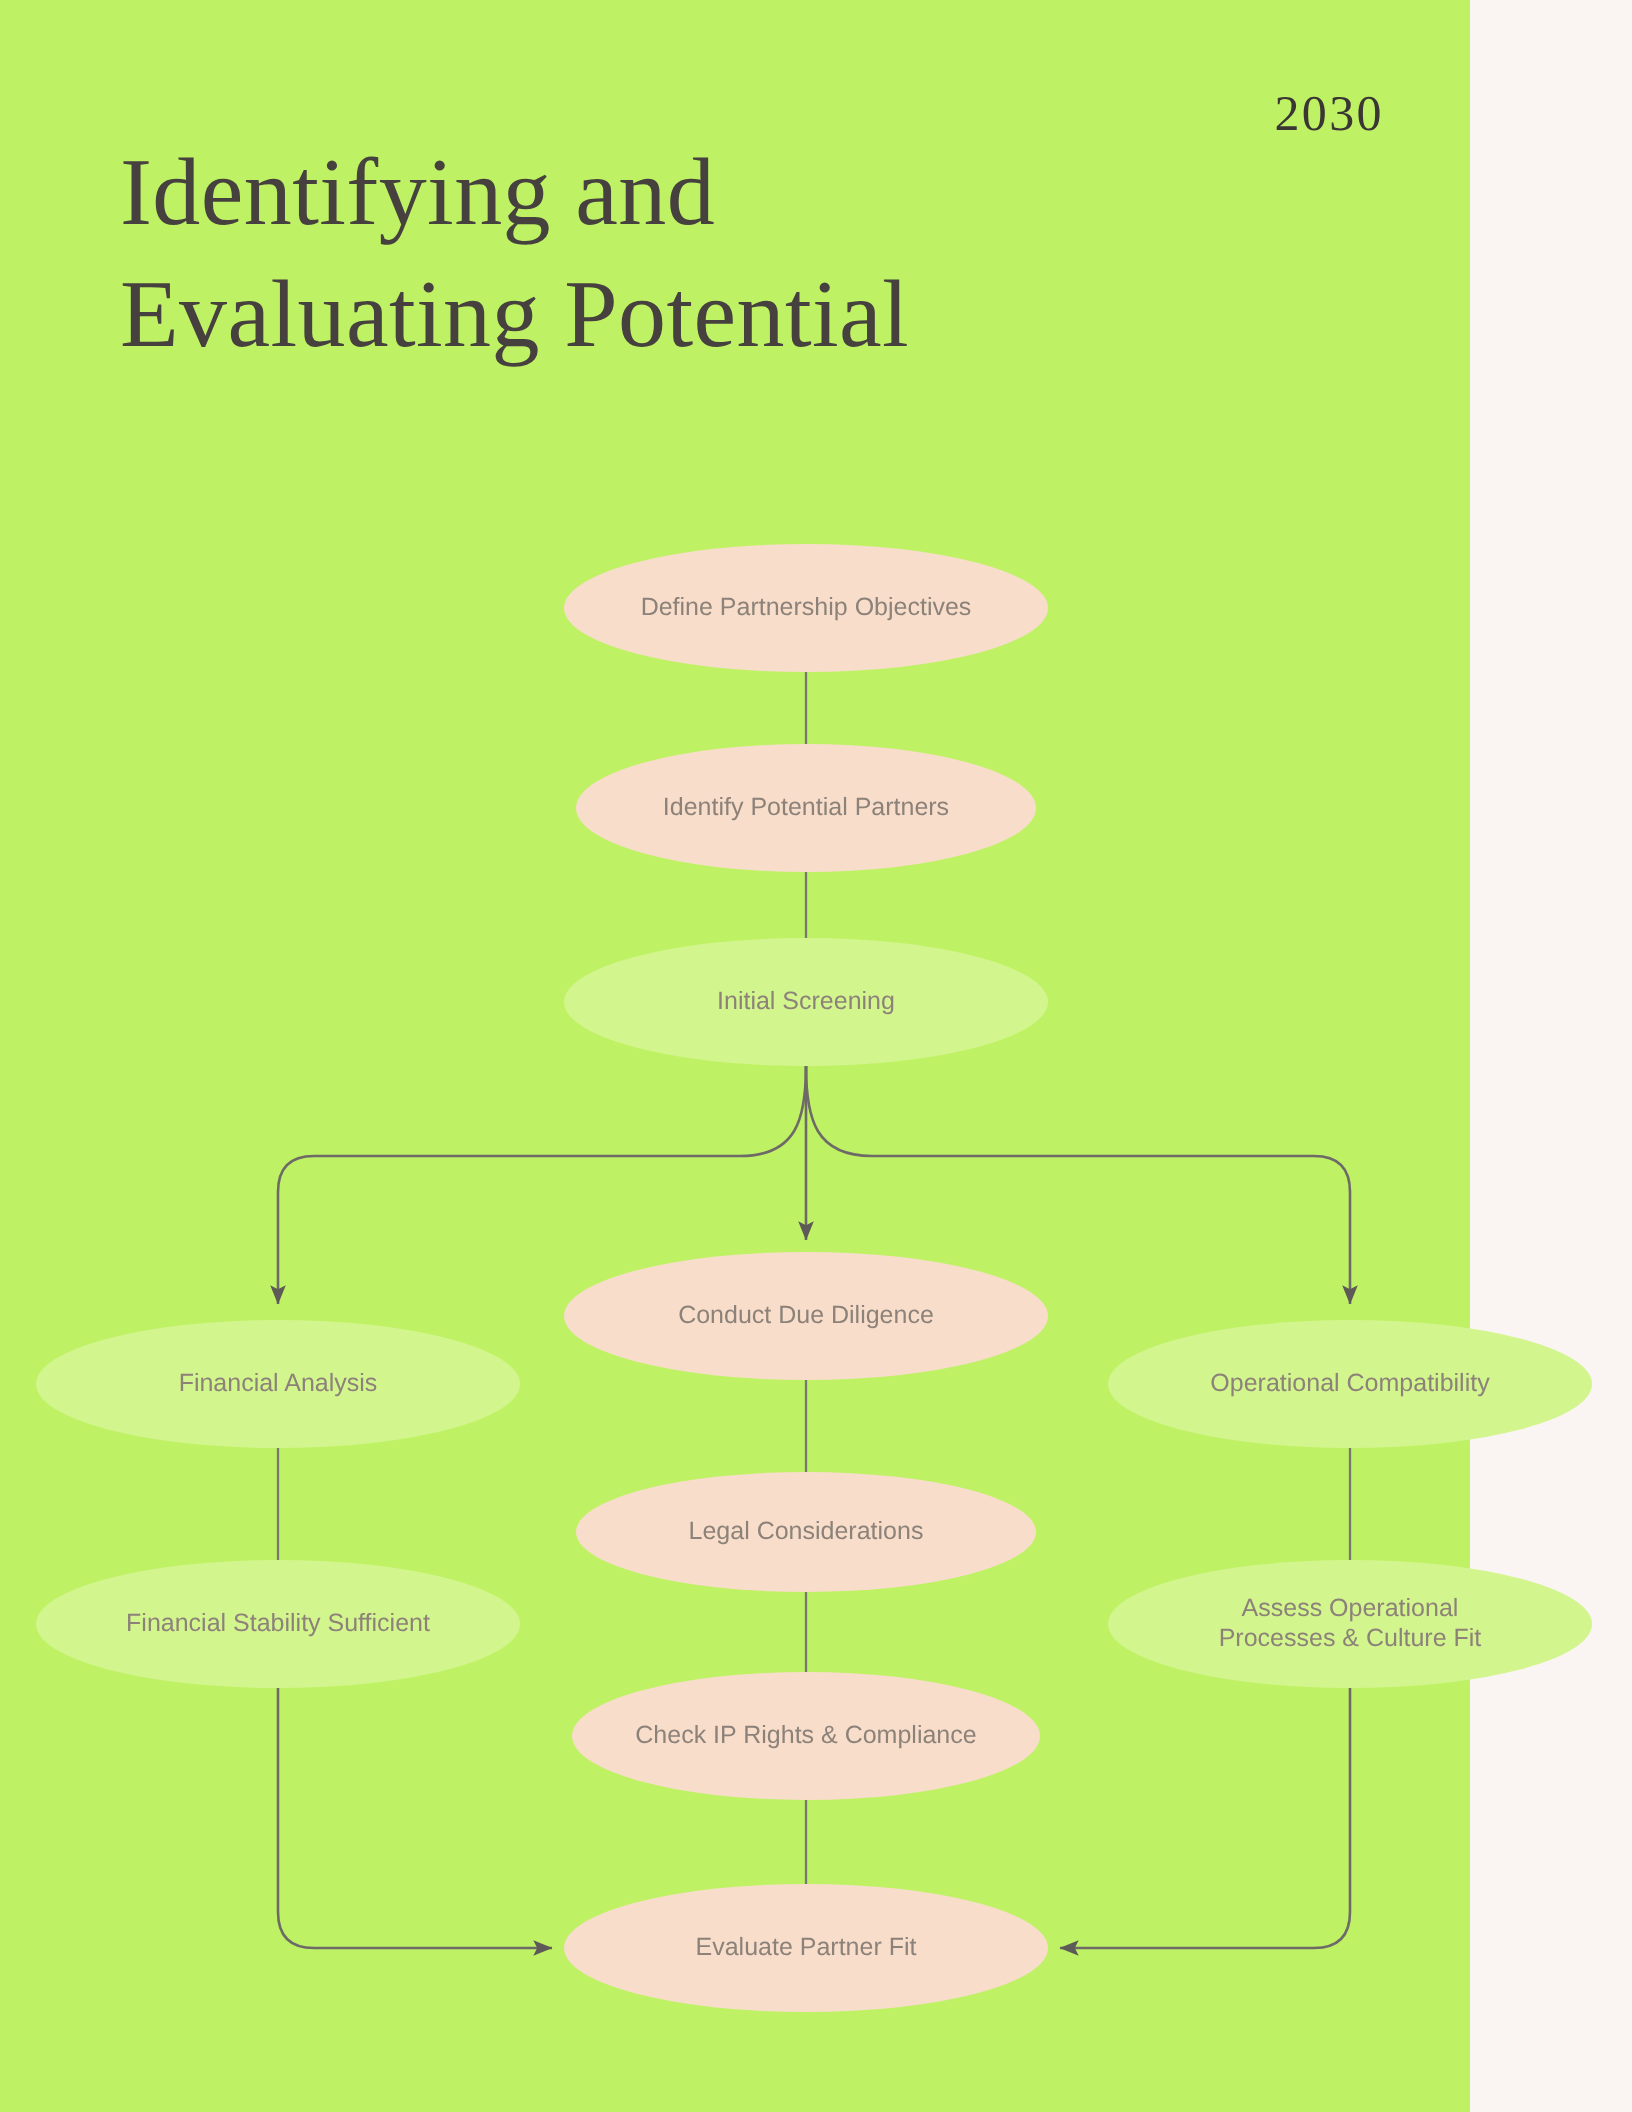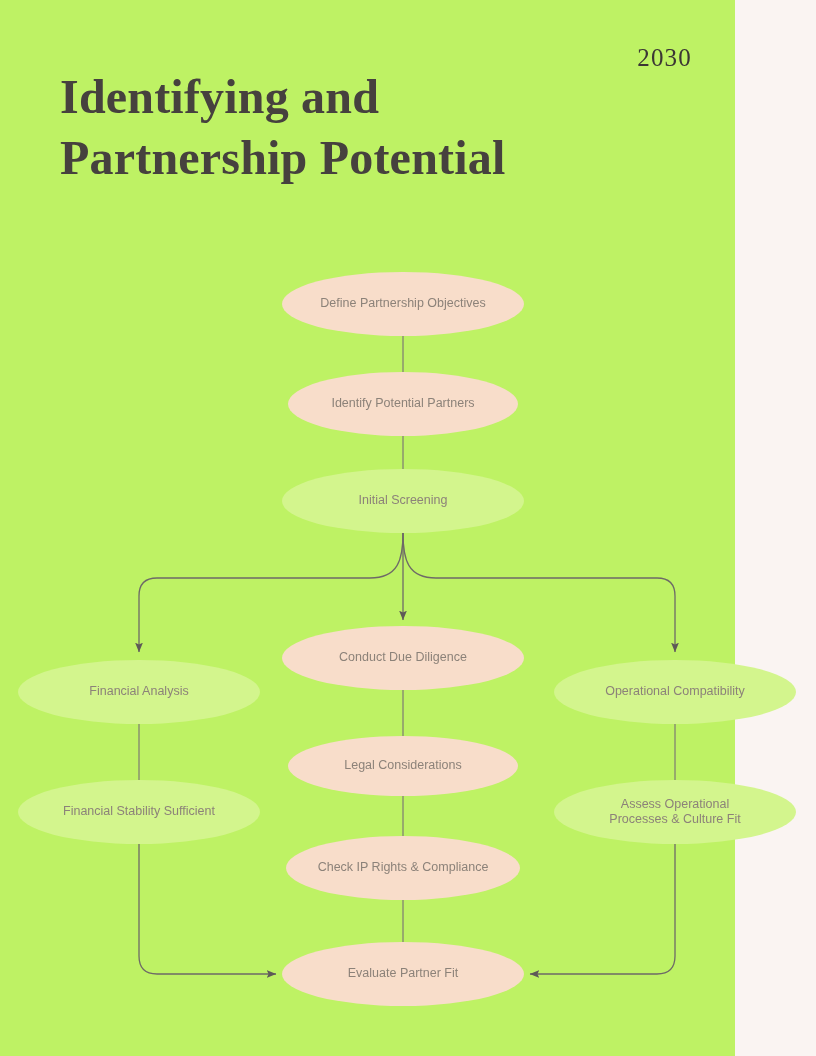--- a/index.html
+++ b/index.html
@@ -31,21 +31,21 @@
     font-weight: 400;
   }
   .title {
     position: absolute;
     left: 60px;
     top: 66px;
     width: 470px;
     font-family: "Liberation Serif", serif;
     font-size: 48px;
     line-height: 61px;
-    font-weight: 700;
+    font-weight: 400;
     color: #46413E;
     letter-spacing: 0.2px;
   }
   .flow-wrap {
     position: absolute;
     left: 0;
     top: 0;
     width: 816px;
     height: 1056px;
   }
@@ -74,21 +74,21 @@
 </style>
 </head>
 <body>
 
 <div id="page">
 
   <div class="year">2030</div>
 
   <div class="title">
     <span>Identifying and</span><br>
-    <span>Partnership Potential</span><br>
+    <span>Evaluating Potential</span><br>
   </div>
 
   <div class="flow-wrap">
     <svg class="flow" viewBox="0 0 816 1056" xmlns="http://www.w3.org/2000/svg">
       <defs>
         <marker id="arrowhead" markerWidth="9" markerHeight="9" refX="7.2" refY="3.4" orient="auto" markerUnits="strokeWidth">
           <path d="M0,0.4 L7.4,3.4 L0,6.4 L1.5,3.4 Z" fill="#5E5A57"></path>
         </marker>
       </defs>
       <g id="edges-layer">

